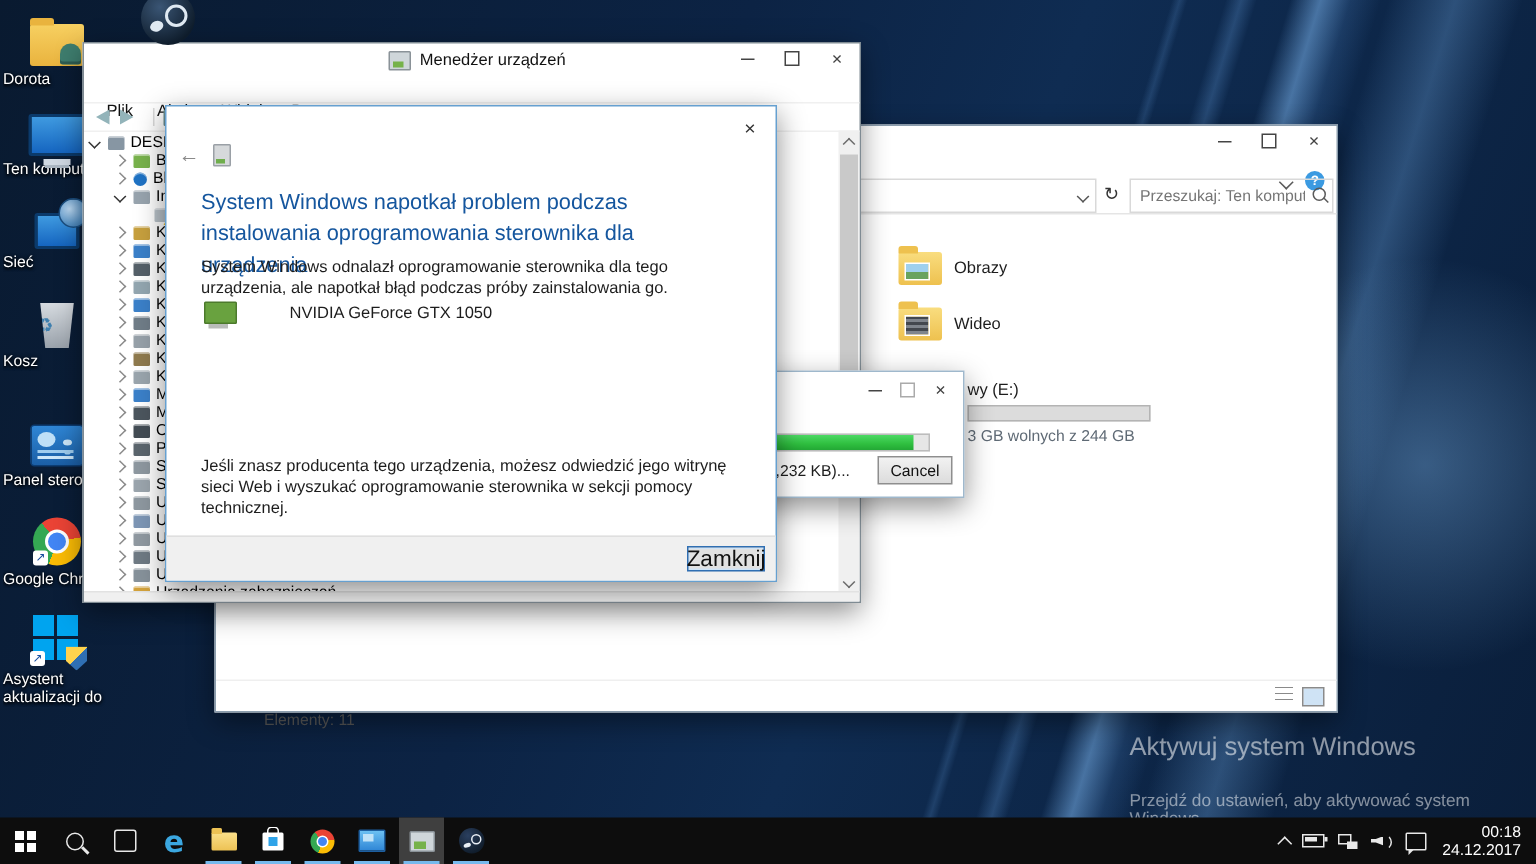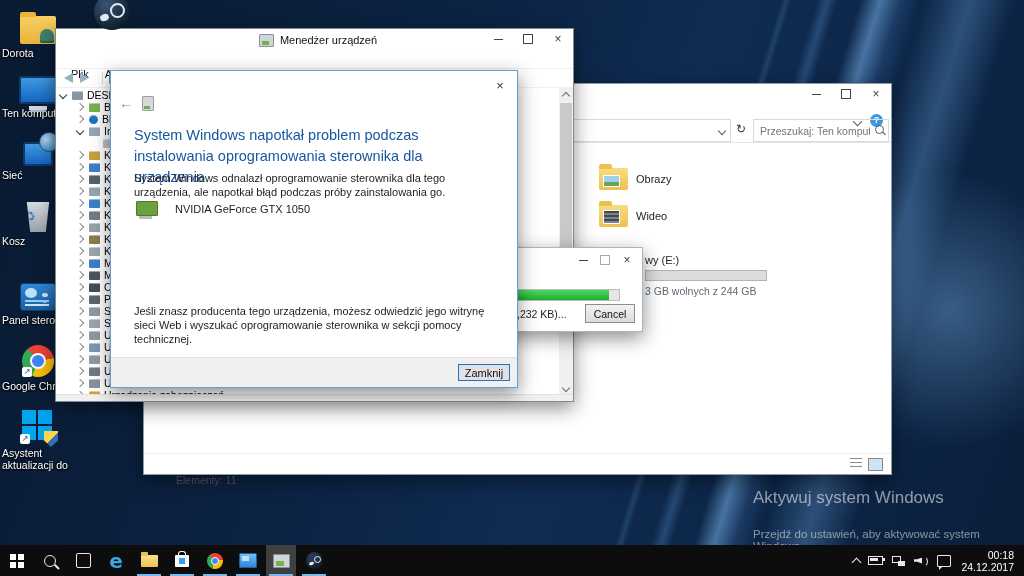--- a/index.html
+++ b/index.html
@@ -150,25 +150,25 @@
   .wz-x{position:absolute;top:4px;right:4px;width:26px;height:20px;display:flex;align-items:center;justify-content:center;font-size:13px;color:#333;}
   .wz-head{position:absolute;left:8px;top:24px;display:flex;align-items:center;font-size:11px;color:#1d1d1d;}
   .wz-back{color:#8a8a8a;font-size:14px;margin-right:9px;}
   .wz-ico{width:10px;height:13px;background:#d6d9db;border:1px solid #9aa0a6;border-radius:1px;margin-right:8px;position:relative;}
   .wz-ico::after{content:"";position:absolute;left:1px;bottom:1px;width:6px;height:3px;background:#6fae4c;}
   .wz-heading{position:absolute;left:23px;top:54px;width:362px;font-size:14.5px;line-height:21px;color:#15569e;}
   .wz-body{position:absolute;left:23px;top:100px;width:362px;font-size:11px;line-height:14px;color:#1d1d1d;}
   .wz-dev{position:absolute;left:25px;top:130px;display:flex;align-items:center;}
   .nv-ico{width:20px;height:13px;background:#69a23f;border:1px solid #4c7a2c;border-radius:1px;position:relative;flex:none;}
   .nv-ico::after{content:"";position:absolute;left:2px;bottom:-4px;width:13px;height:3px;background:#b9bcb9;}
-  .wz-devname{font-size:11px;color:#1d1d1d;margin-left:17px;}
+  .wz-devname{font-size:11px;color:#1d1d1d;margin-left:35px;}
   .wz-footer{position:absolute;left:23px;top:233px;width:362px;font-size:11px;line-height:14px;color:#1d1d1d;}
   .wz-btnbar{position:absolute;left:0;right:0;bottom:0;height:29px;background:#f0f0f0;border-top:1px solid #dfdfdf;}
   .wz-close{position:absolute;right:7px;top:6px;width:52px;height:17px;background:#e1e1e1;border:1px solid #2f6fb3;
-    box-shadow:inset 0 0 0 1px #cfe4f7;font-size:11px;color:#111;display:flex;align-items:center;justify-content:center;}
+    box-shadow:inset 0 0 0 1px #cfe4f7;font-size:15px;color:#111;display:flex;align-items:center;justify-content:center;}
 
   
   #taskbar{position:absolute;left:0;right:0;bottom:0;height:31px;background:#0d0d0d;z-index:100;}
   .tbtn{position:absolute;top:0;width:30px;height:31px;display:flex;align-items:center;justify-content:center;}
   .tbtn.act{background:#3f3f3f;}
   .runline{position:absolute;left:3px;right:3px;bottom:0;height:2px;background:#76b9ed;}
   .tbi{position:relative;display:block;}
   .tb-start{width:14px;height:14px;position:relative;}
   .tb-start::before{content:"";position:absolute;width:6px;height:6px;background:#fff;box-shadow:8px 0 #fff,0 8px #fff,8px 8px #fff;}
   .tb-search{width:10px;height:10px;border:1.6px solid #e8e8e8;border-radius:50%;}

